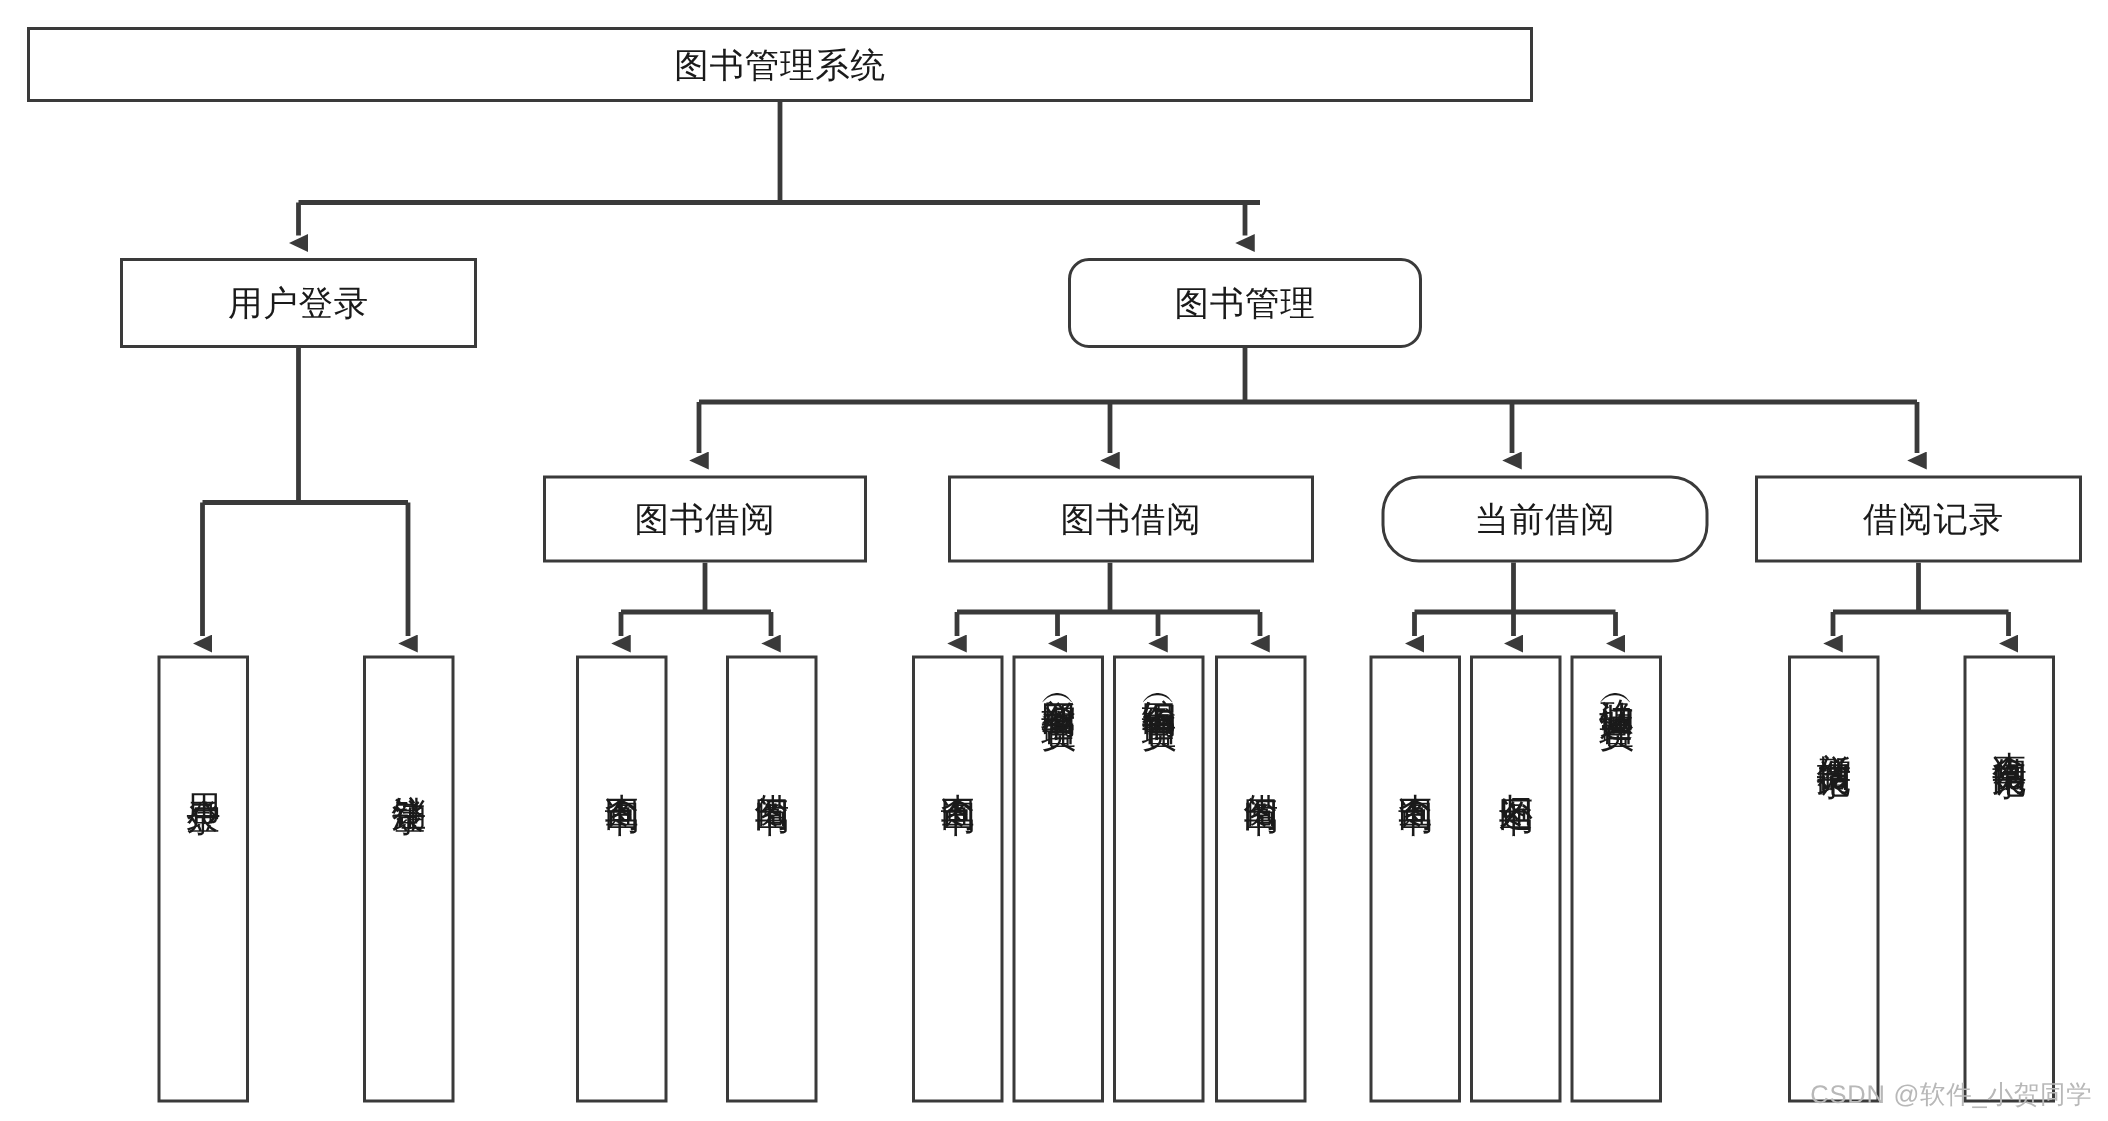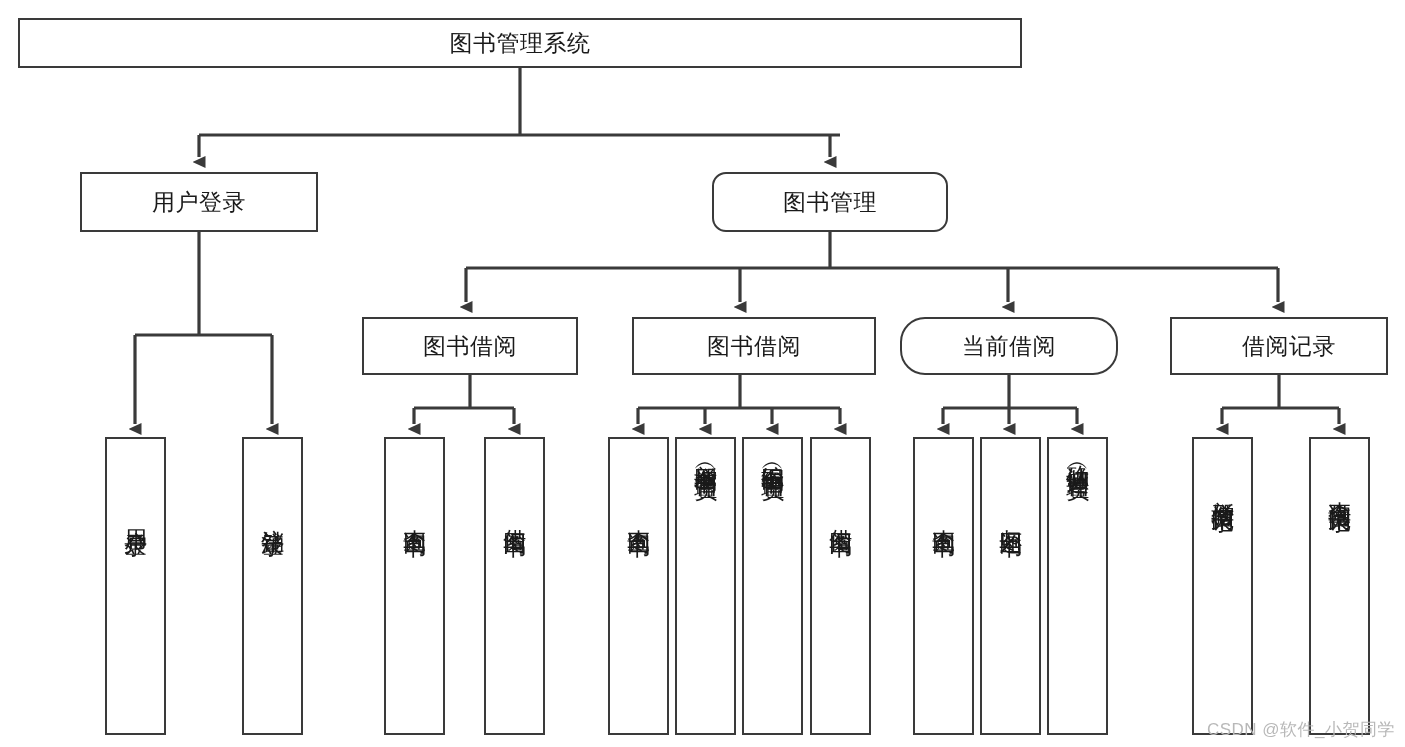--- a/index.html
+++ b/index.html
@@ -132,21 +132,21 @@
   <div class="node node-h" style="left:712px; top:172px; width:236px; height:60px;border-radius:14px;">
     <span class="label">图书管理</span>
   </div>
 
   <div class="node node-h" style="left:362px; top:317px; width:216px; height:58px;">
     <span class="label">图书借阅</span>
   </div>
   <div class="node node-h" style="left:632px; top:317px; width:244px; height:58px;">
     <span class="label">图书借阅</span>
   </div>
-  <div class="node node-h" style="left:900px; top:317px; width:218px; height:58px;border-radius:25px;">
+  <div class="node node-h" style="left:921px; top:317px; width:218px; height:58px;border-radius:25px;">
     <span class="label">当前借阅</span>
   </div>
   <div class="node node-h" style="left:1170px; top:317px; width:218px; height:58px;padding-left:20px;">
     <span class="label">借阅记录</span>
   </div>
 
   <div class="node node-v" style="left:105px; top:437px; width:61px; height:298px; padding-top:72px;">
     <span class="label">用户登录</span>
   </div>
   <div class="node node-v" style="left:242px; top:437px; width:61px; height:298px; padding-top:72px;">

